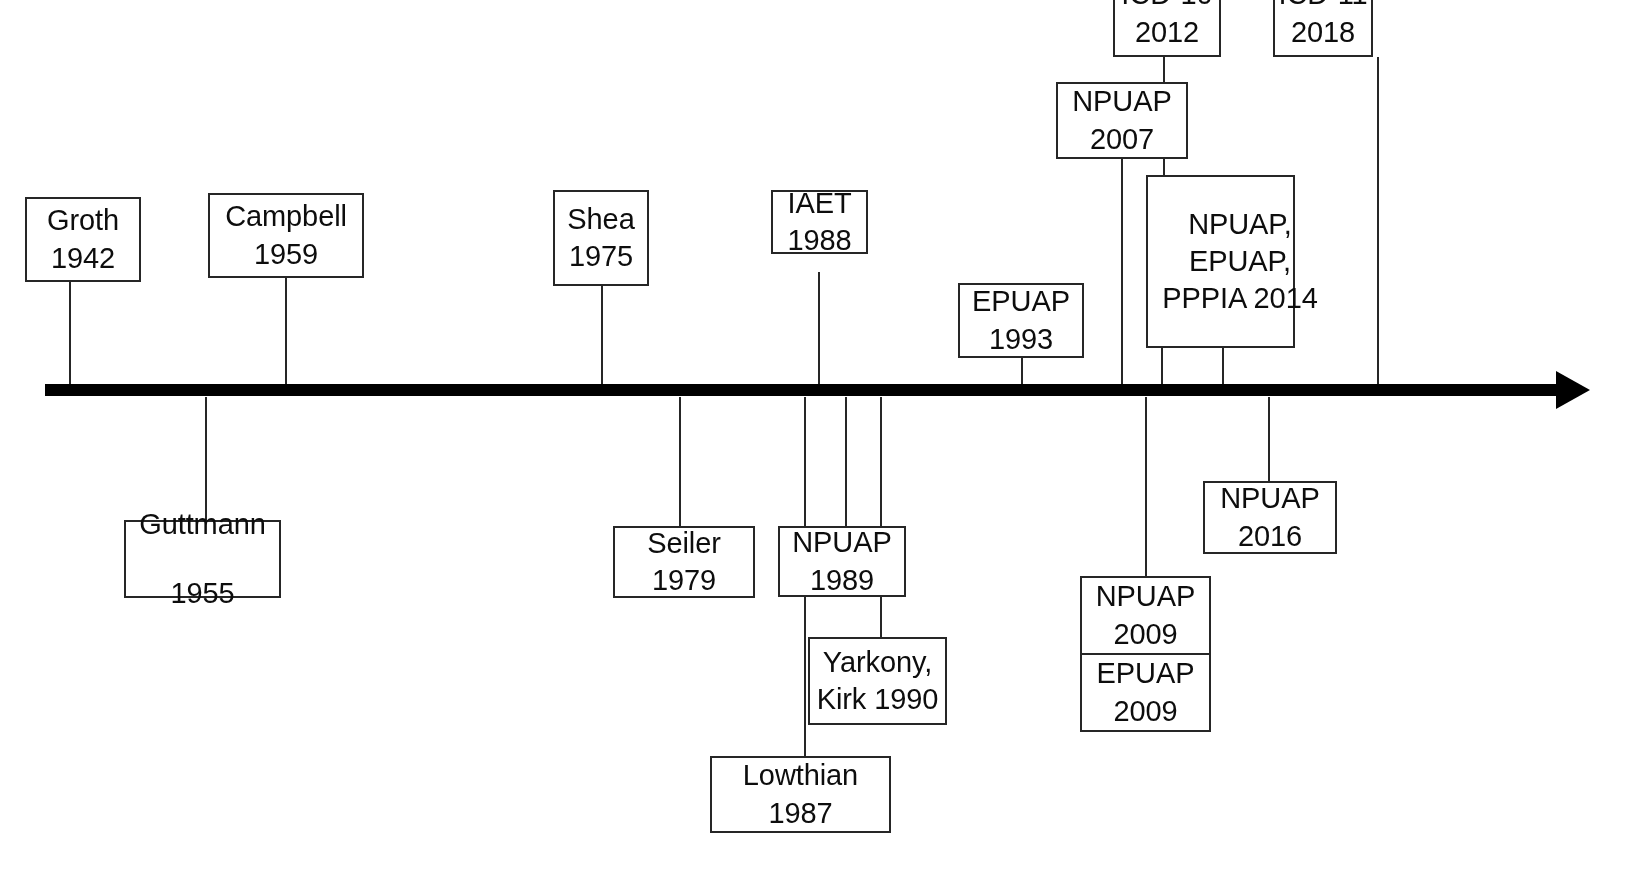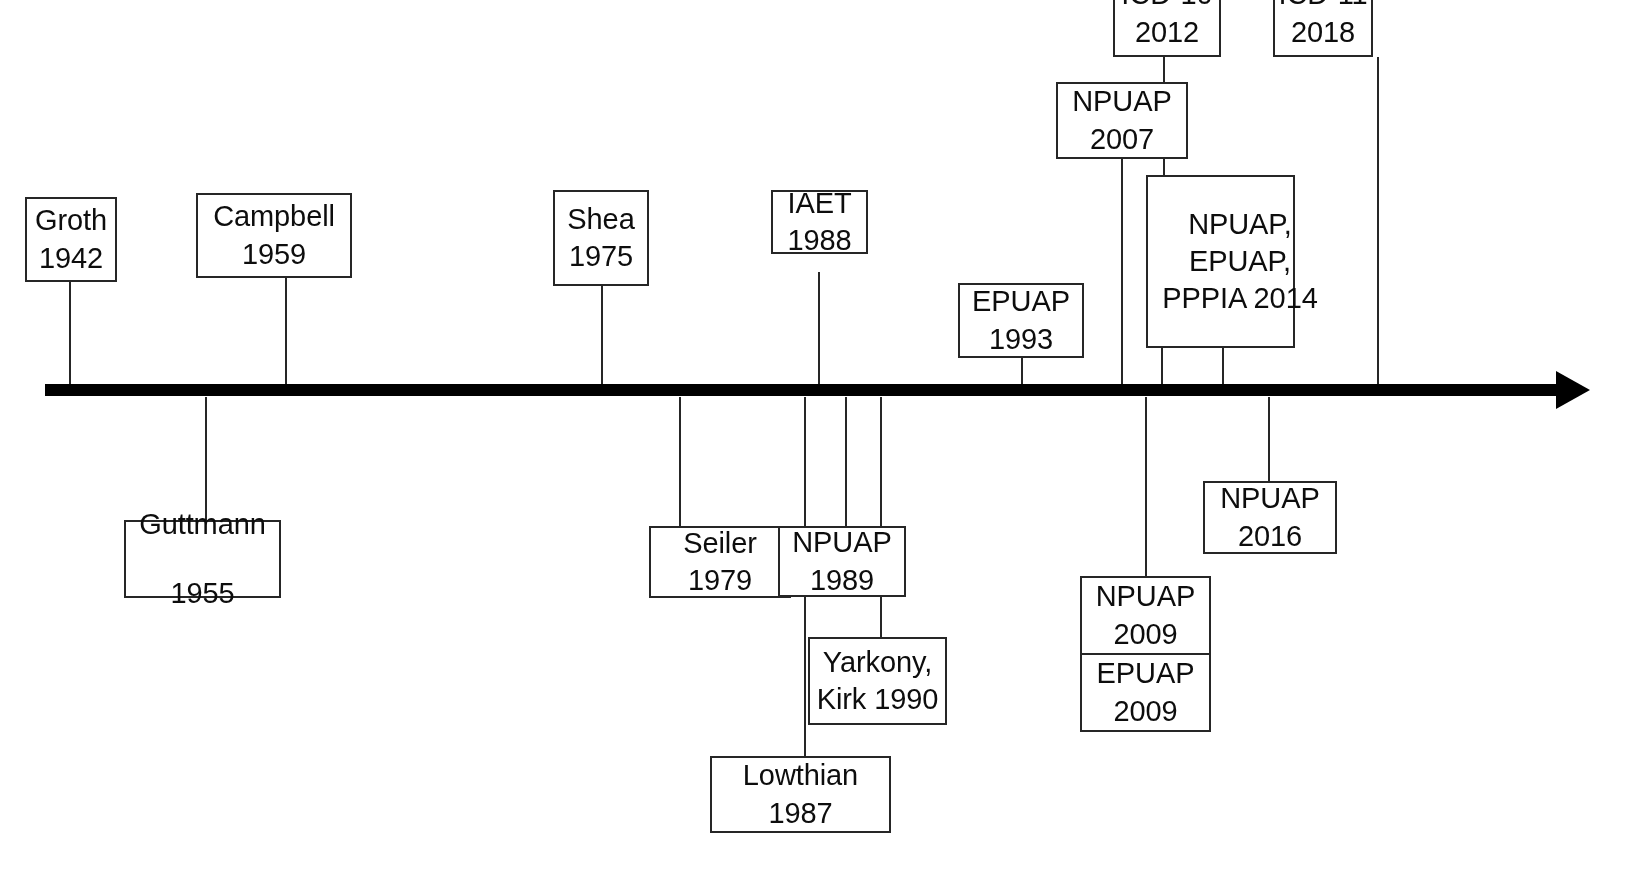--- a/index.html
+++ b/index.html
@@ -104,26 +104,26 @@
 
   <div class="connector" style="left:880px; top:597px; height:40px;"></div>
 
   <div class="connector" style="left:1145px; top:397px; height:179px;"></div>
 
   <div class="connector" style="left:1268px; top:397px; height:84px;"></div>
 
   <div class="axis-bar" style="left:45px; top:384px; width:1513px; height:12px;"></div>
   <div class="axis-arrow" style="left:1556px; top:371px; border-width:19px 0 19px 34px; border-color:transparent transparent transparent #000000;"></div>
 
-  <div class="event-box" style="left:25px; top:197px; width:92px; height:85px;">
+  <div class="event-box" style="left:25px; top:197px; width:116px; height:85px;">
     <span class="line">Groth</span>
     <span class="line">1942</span>
   </div>
 
-  <div class="event-box" style="left:196px; top:193px; width:156px; height:85px;">
+  <div class="event-box" style="left:208px; top:193px; width:156px; height:85px;">
     <span class="line">Campbell</span>
     <span class="line">1959</span>
   </div>
 
   <div class="event-box" style="left:553px; top:190px; width:96px; height:96px;">
     <span class="line">Shea</span>
     <span class="line">1975</span>
   </div>
 
   <div class="event-box" style="left:771px; top:190px; width:97px; height:64px;">
@@ -155,21 +155,21 @@
   <div class="event-box" style="left:1273px; top:-30px; width:100px; height:87px;">
     <span class="line">ICD-11</span>
     <span class="line">2018</span>
   </div>
 
   <div class="event-box" style="left:124px; top:520px; width:157px; height:78px;gap:32px;">
     <span class="line">Guttmann</span>
     <span class="line">1955</span>
   </div>
 
-  <div class="event-box" style="left:613px; top:526px; width:142px; height:72px;margin-left:36px;">
+  <div class="event-box" style="left:613px; top:526px; width:142px; height:72px;">
     <span class="line">Seiler</span>
     <span class="line">1979</span>
   </div>
 
   <div class="event-box" style="left:778px; top:526px; width:128px; height:71px;">
     <span class="line">NPUAP</span>
     <span class="line">1989</span>
   </div>
 
   <div class="event-box" style="left:808px; top:637px; width:139px; height:88px;">

